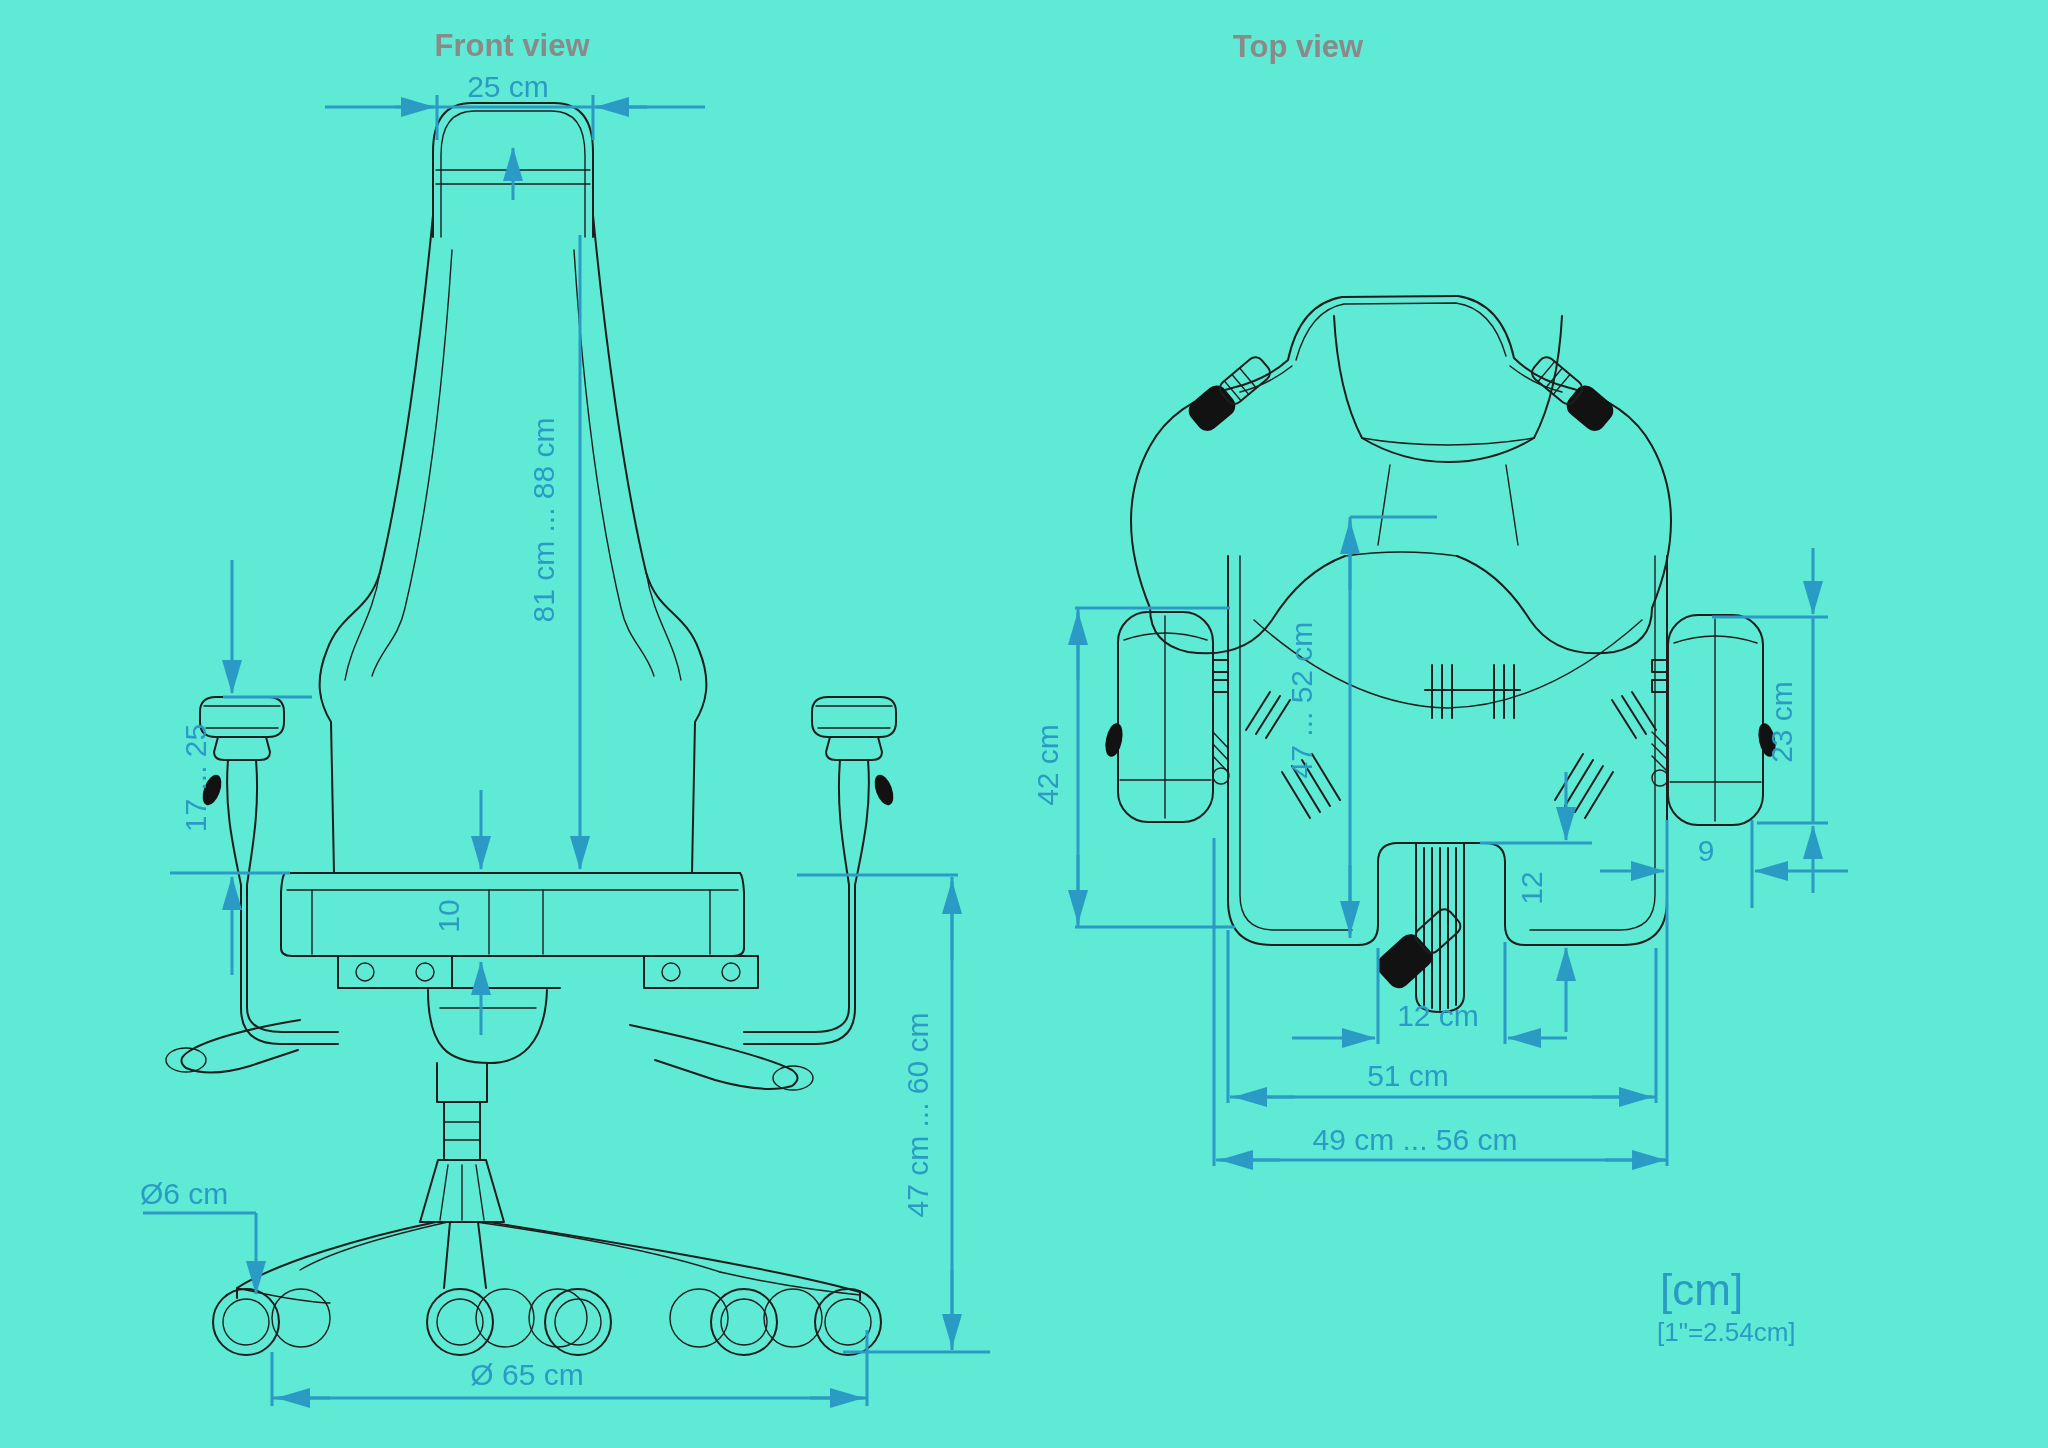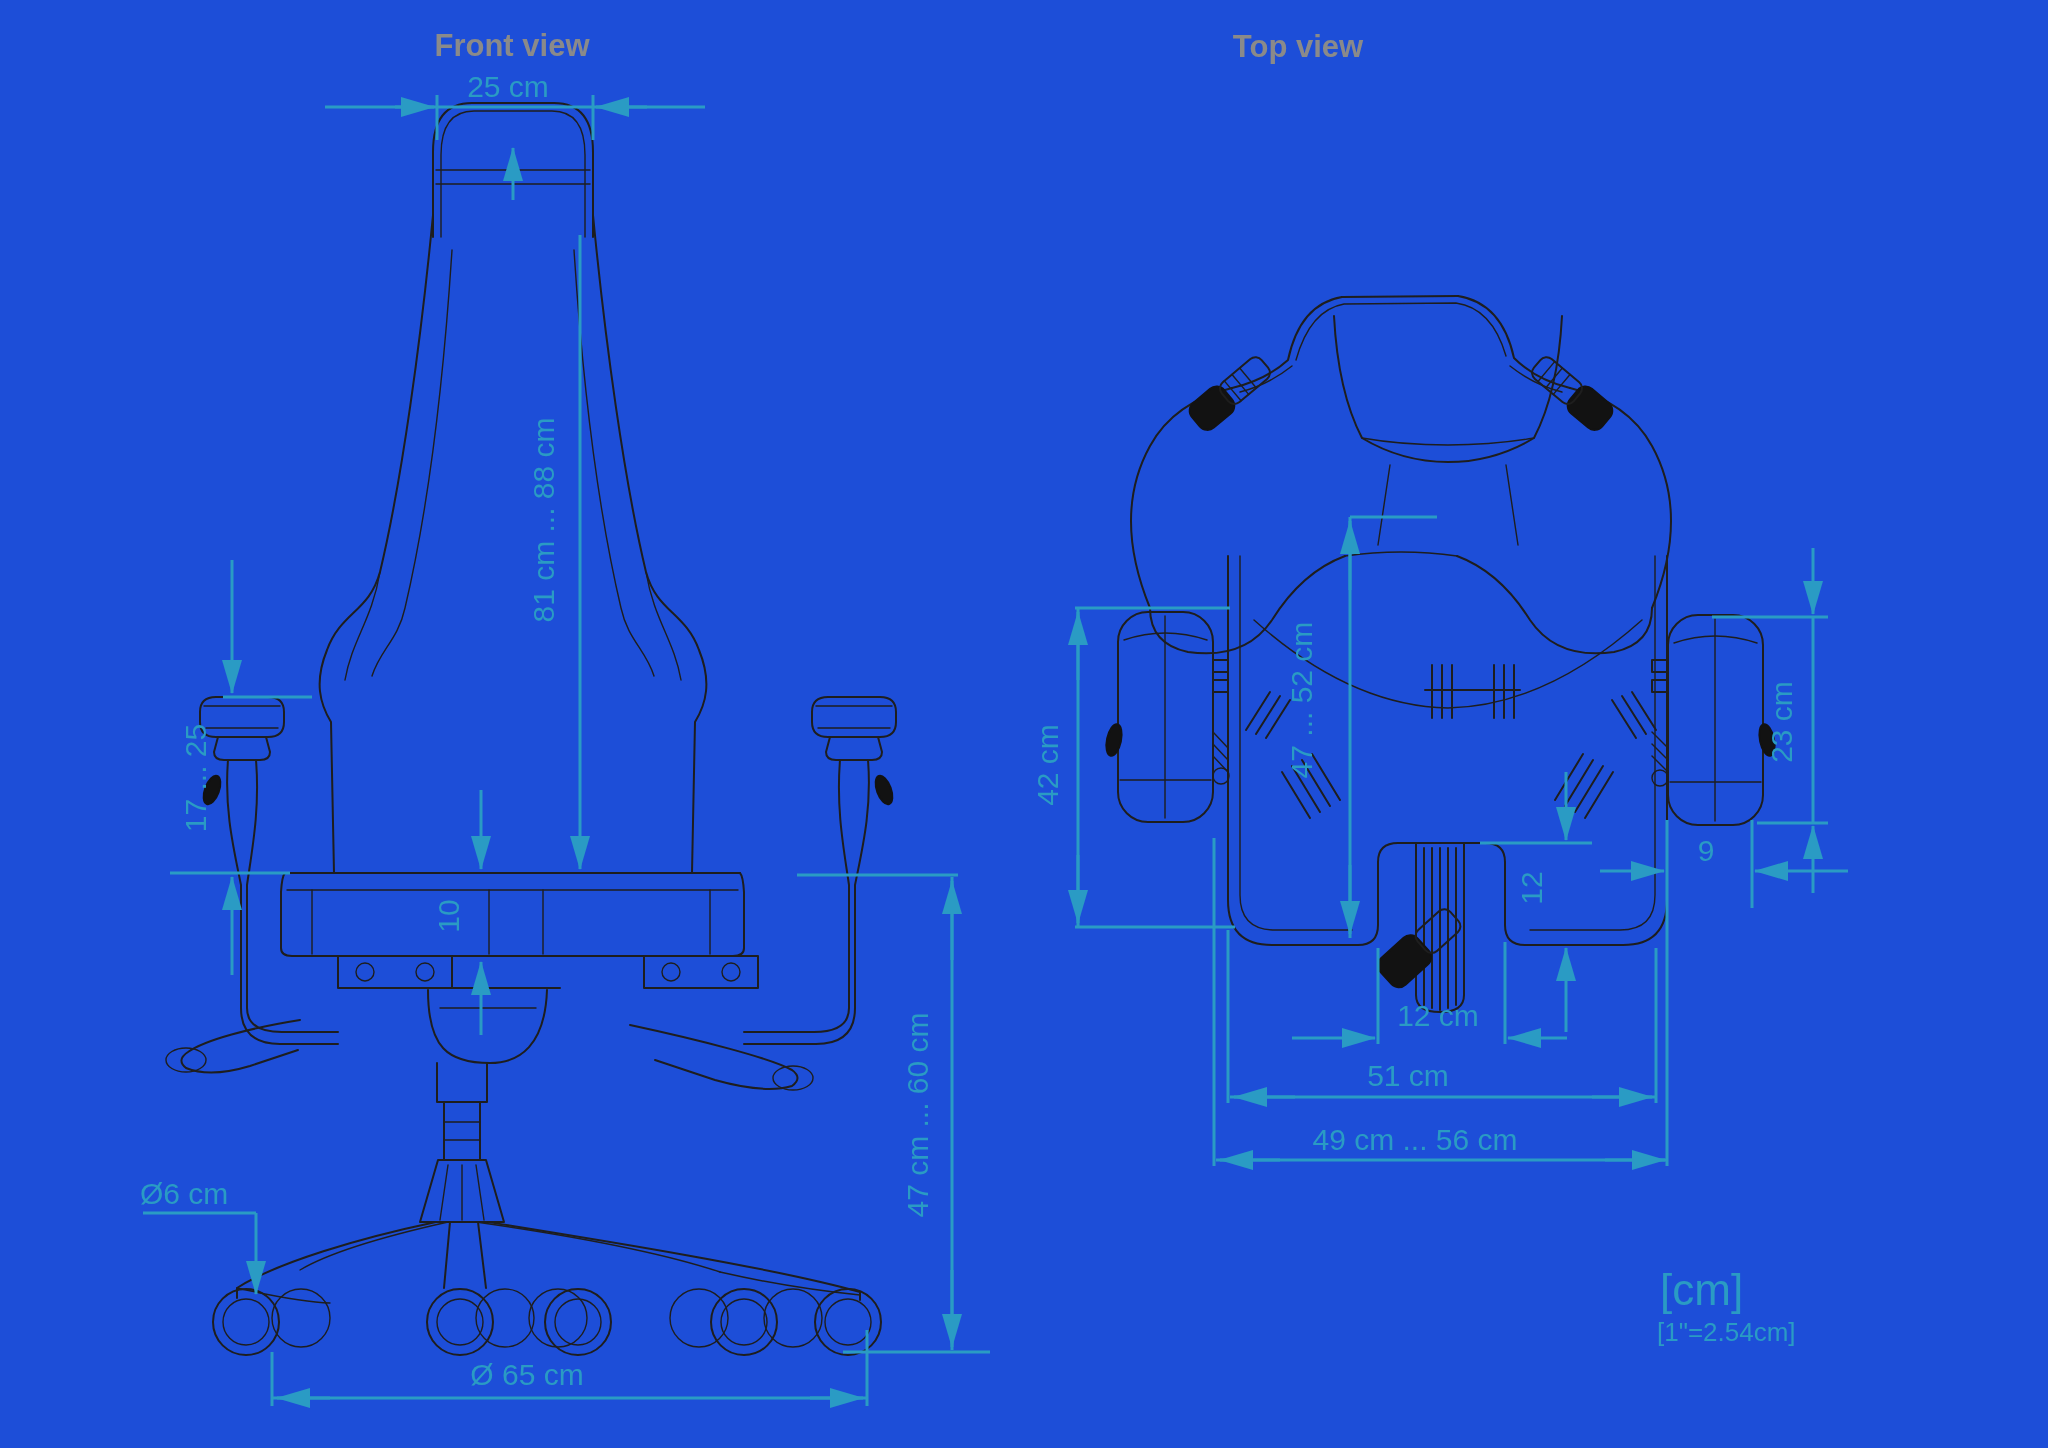--- a/index.html
+++ b/index.html
@@ -1,16 +1,16 @@
 <!DOCTYPE html>
 <html><head>
 <meta charset="utf-8">
 <style>
   html,body{margin:0;padding:0;background:#ffffff;}
-  .stage{position:relative;width:2048px;height:1448px;background:#1d4ed8;overflow:hidden;}
+  .stage{position:relative;width:2048px;height:1448px;background:#5eead4;overflow:hidden;}
   svg{display:block;}
   
   .art path,.art line,.art rect,.art circle,.art ellipse{
     stroke:#1e1e1e;stroke-width:2;fill:none;stroke-linecap:round;stroke-linejoin:round;}
   .art .thin{stroke-width:1.4;}
   .art .solid{fill:#121212;stroke:#121212;}
   
   .dim line,.dim path{stroke:#2a9bc4;stroke-width:3;fill:none;stroke-linecap:butt;}
   .dim text{fill:#2a9bc4;font:30px "Liberation Sans",sans-serif;}
   .dim .big{font-size:44px;}

